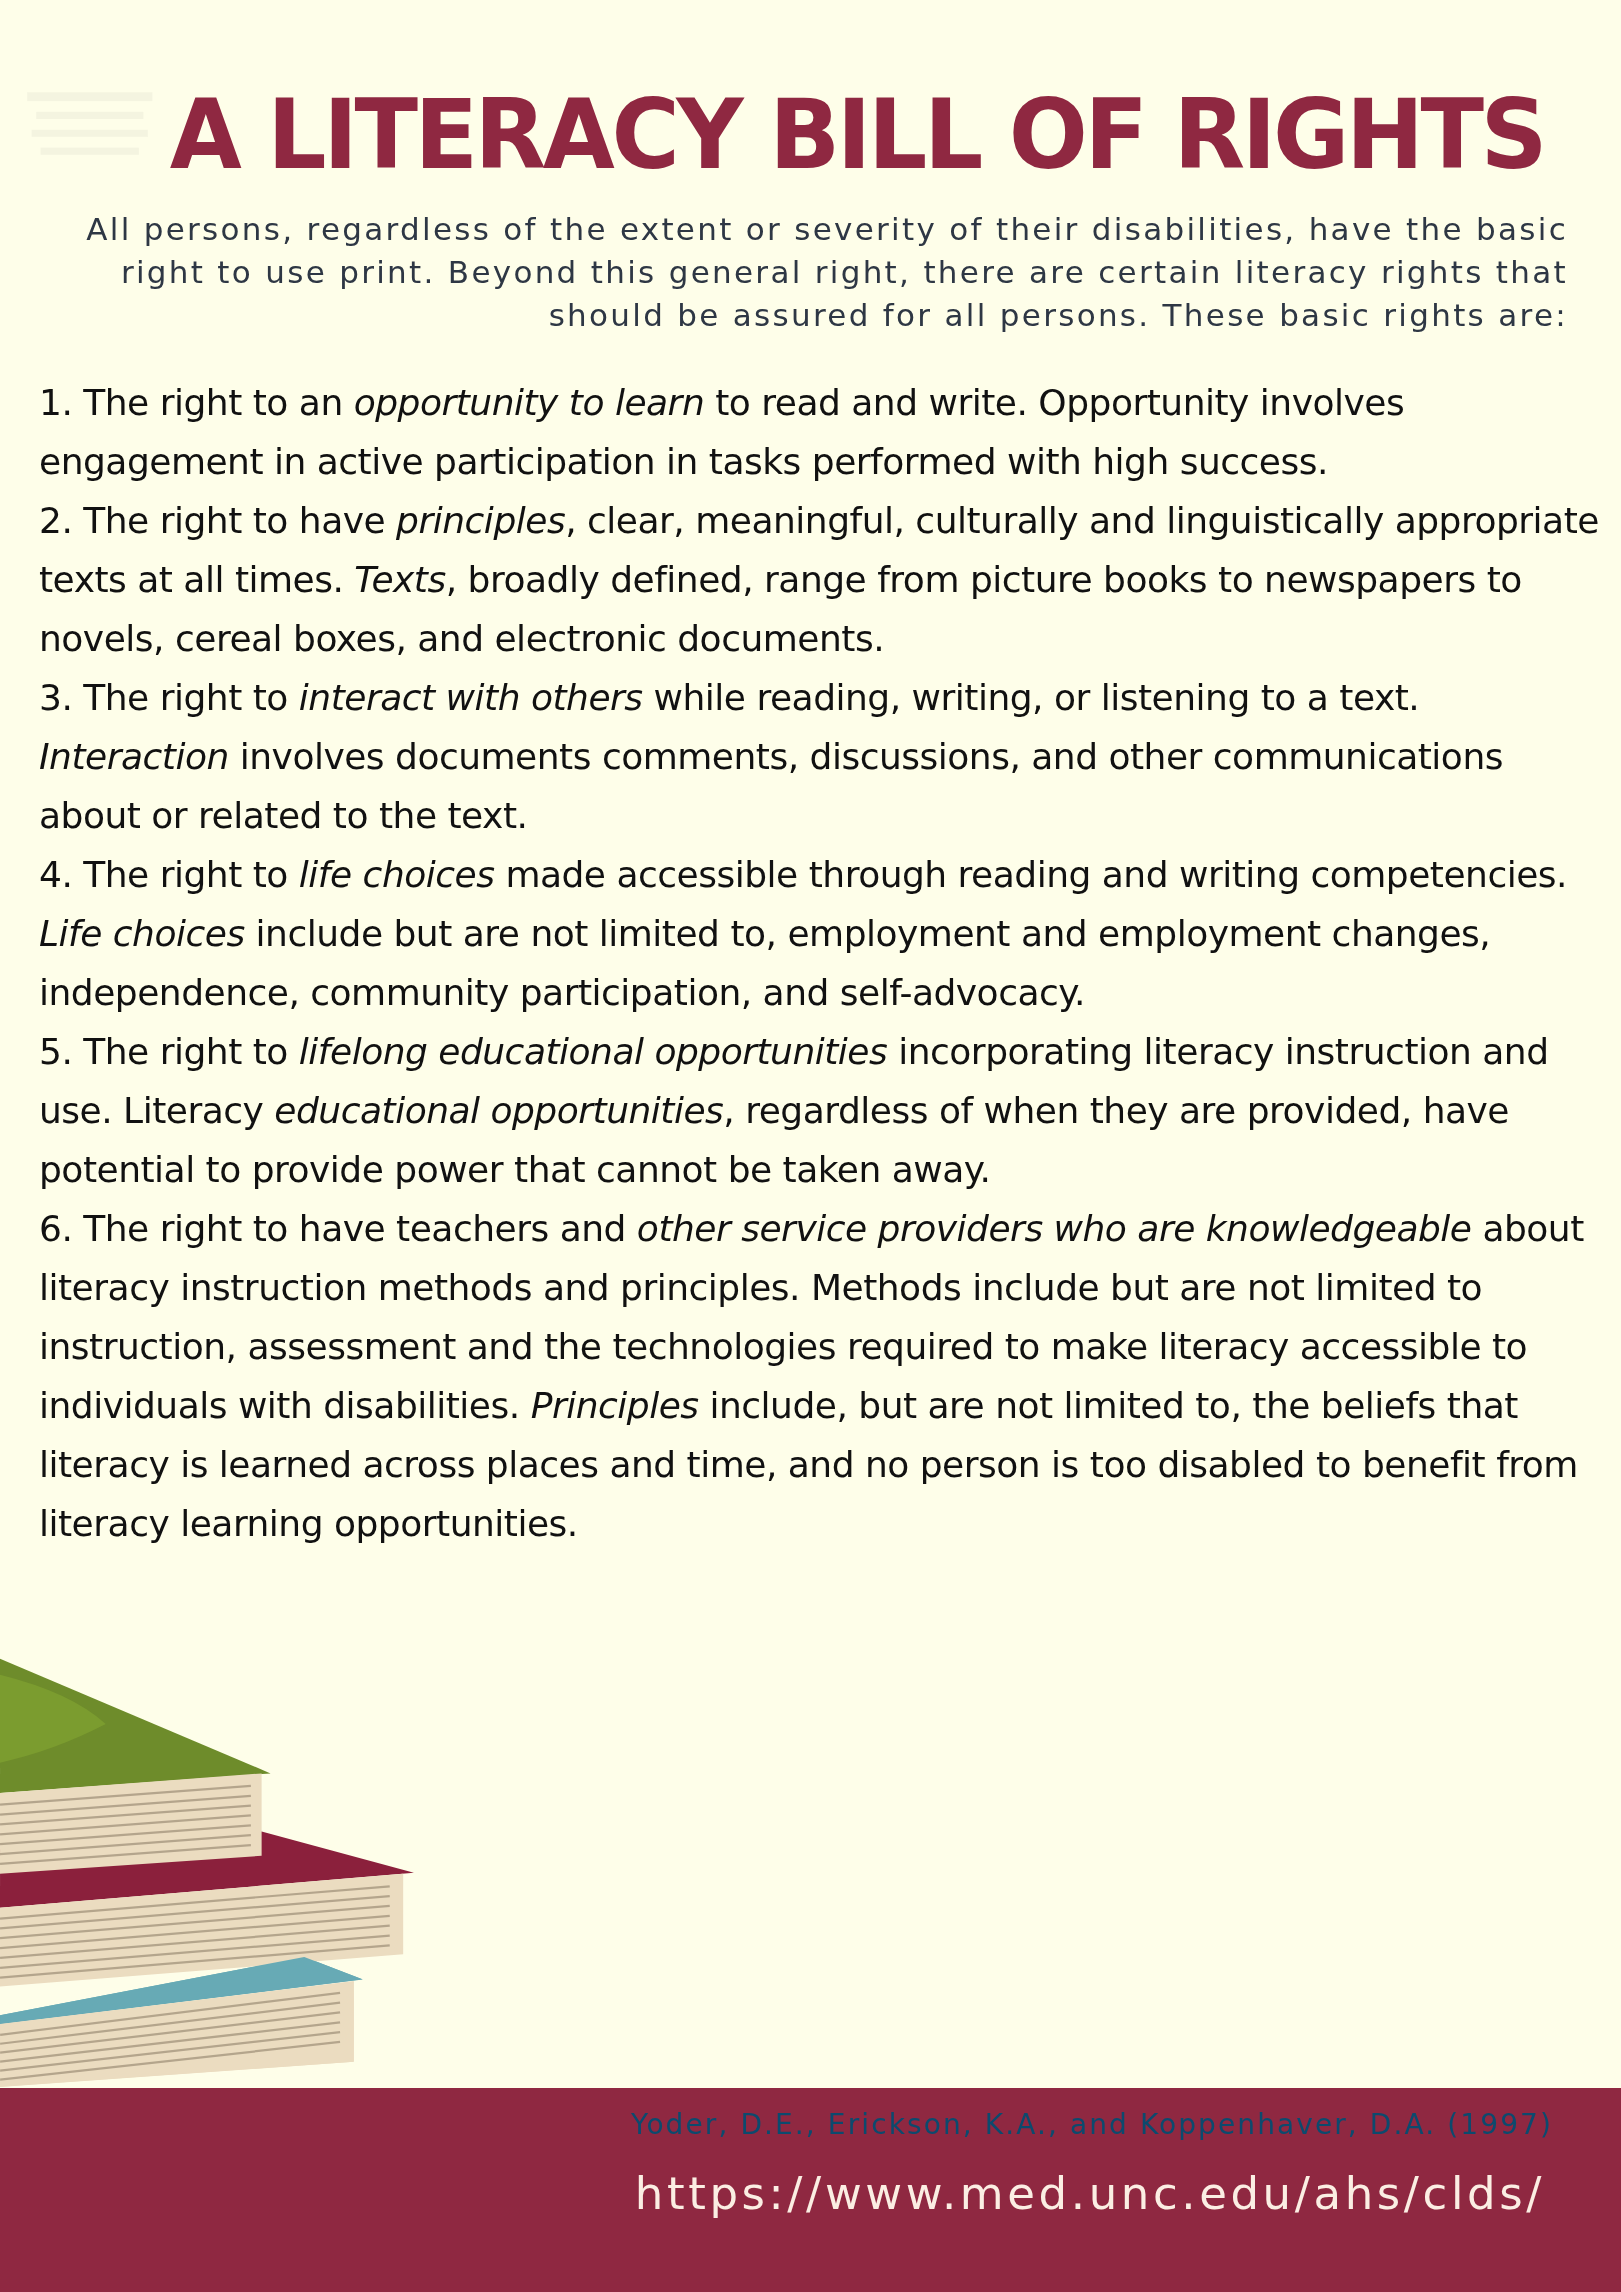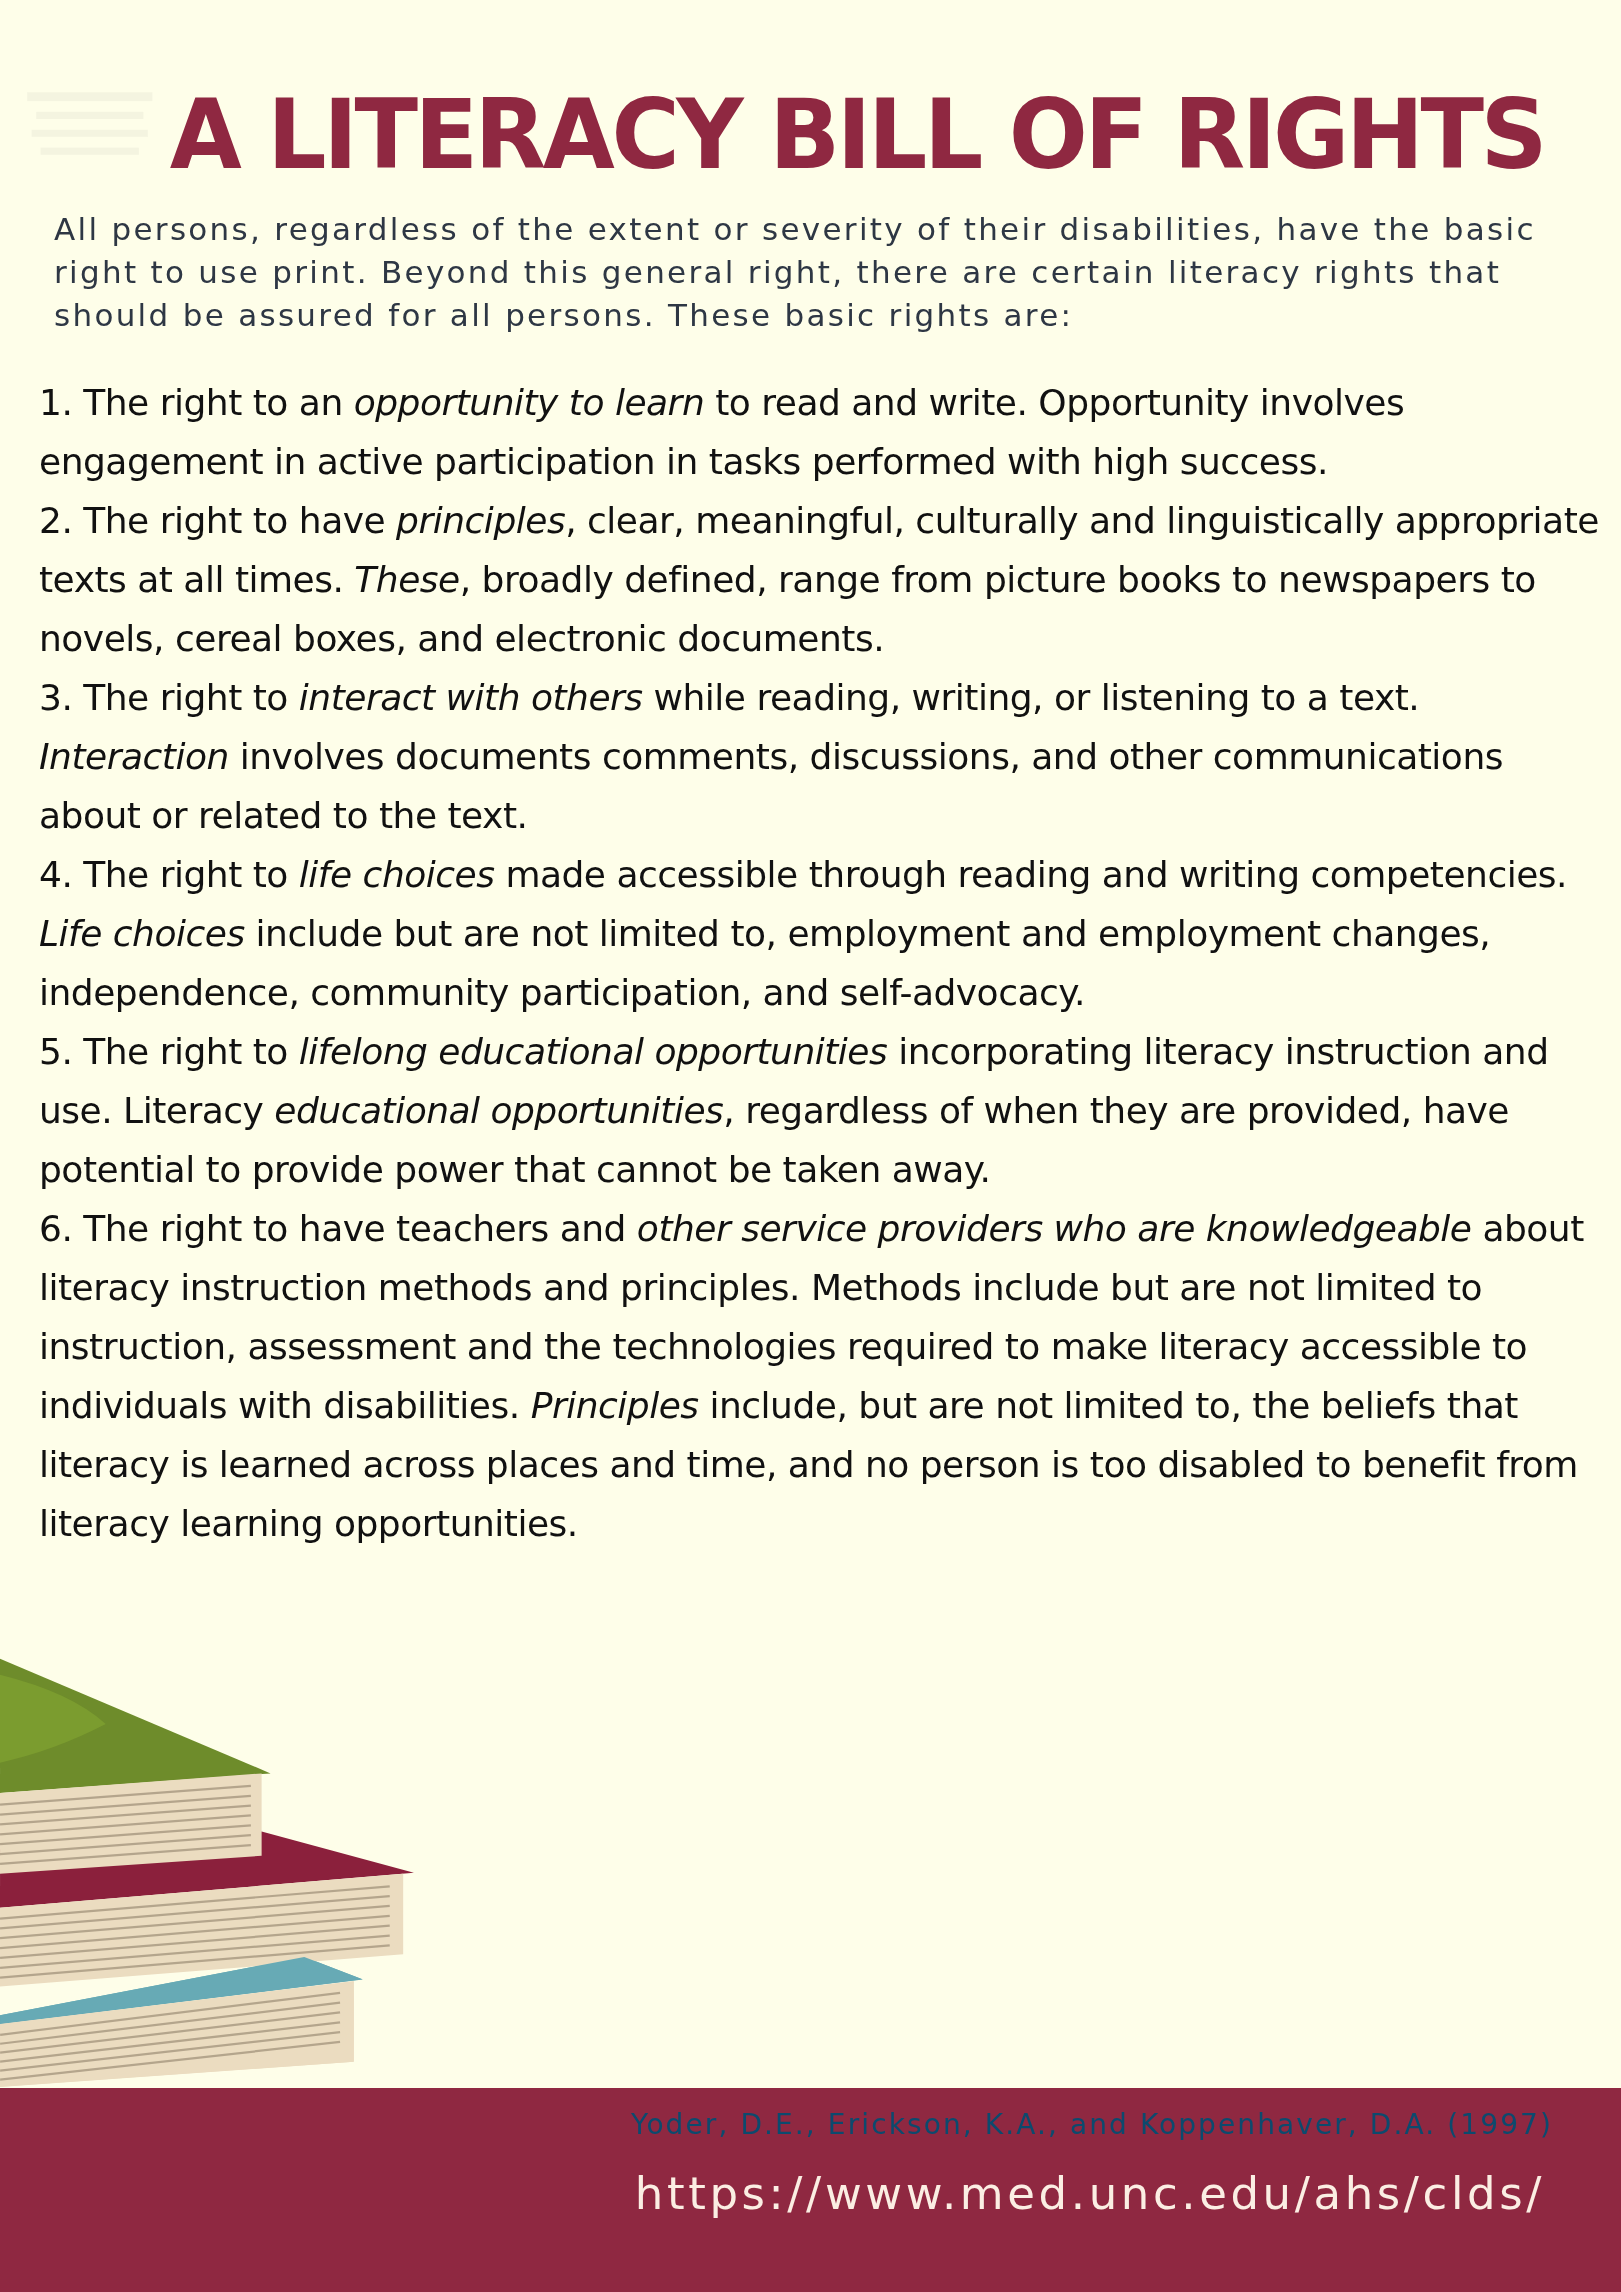--- a/index.html
+++ b/index.html
@@ -29,21 +29,21 @@
       line-height: 116px;
       letter-spacing: -3.6px;
       color: #8f2841;
       transform: scaleX(0.96);
       transform-origin: 55% 50%;
     }
     .intro {
       position: absolute;
       left: 54px; top: 208px;
       width: 1514px;
-      text-align: left;
+      text-align: right;
       font-family: "DejaVu Sans", sans-serif;
       font-size: 31px;
       line-height: 43px;
       letter-spacing: 2.3px;
       color: #2e3744;
     }
     .rights-top {
       position: absolute;
       left: 39px; top: 373px;
       width: 1563px;
@@ -110,21 +110,21 @@
 
 <p class="intro">All persons, regardless of the extent or severity of their disabilities, have the basic right to use print. Beyond this general right, there are certain literacy rights that should be assured for all persons. These basic rights are:</p>
 
 <div class="rights-top">
   <span class="right-item">
     <span>1.</span>
     <span>The right to an </span><em>opportunity to learn</em><span> to read and write.  Opportunity involves engagement in active participation in tasks performed with high success.</span>
   </span>
   <span class="right-item">
     <span>2.</span>
-    <span>The right to have </span><em>principles</em><span>, clear, meaningful, culturally and linguistically appropriate texts at all times. </span><em>These</em><span>, broadly defined, range from picture books to newspapers to novels, cereal boxes, and electronic documents.</span>
+    <span>The right to have </span><em>principles</em><span>, clear, meaningful, culturally and linguistically appropriate texts at all times. </span><em>Texts</em><span>, broadly defined, range from picture books to newspapers to novels, cereal boxes, and electronic documents.</span>
   </span>
   <span class="right-item">
     <span>3.</span>
     <span>The right to </span><em>interact with others</em><span> while reading, writing, or listening to a text. </span><em>Interaction</em><span> involves documents comments, discussions, and other communications about or related to the text.</span>
   </span>
   <span class="right-item">
     <span>4.</span>
     <span>The right to </span><em>life choices</em><span> made accessible through reading and writing competencies. </span><em>Life choices</em><span> include but are not limited to, employment and employment changes, independence, community participation, and self-advocacy.</span>
   </span>
   <span class="right-item">

